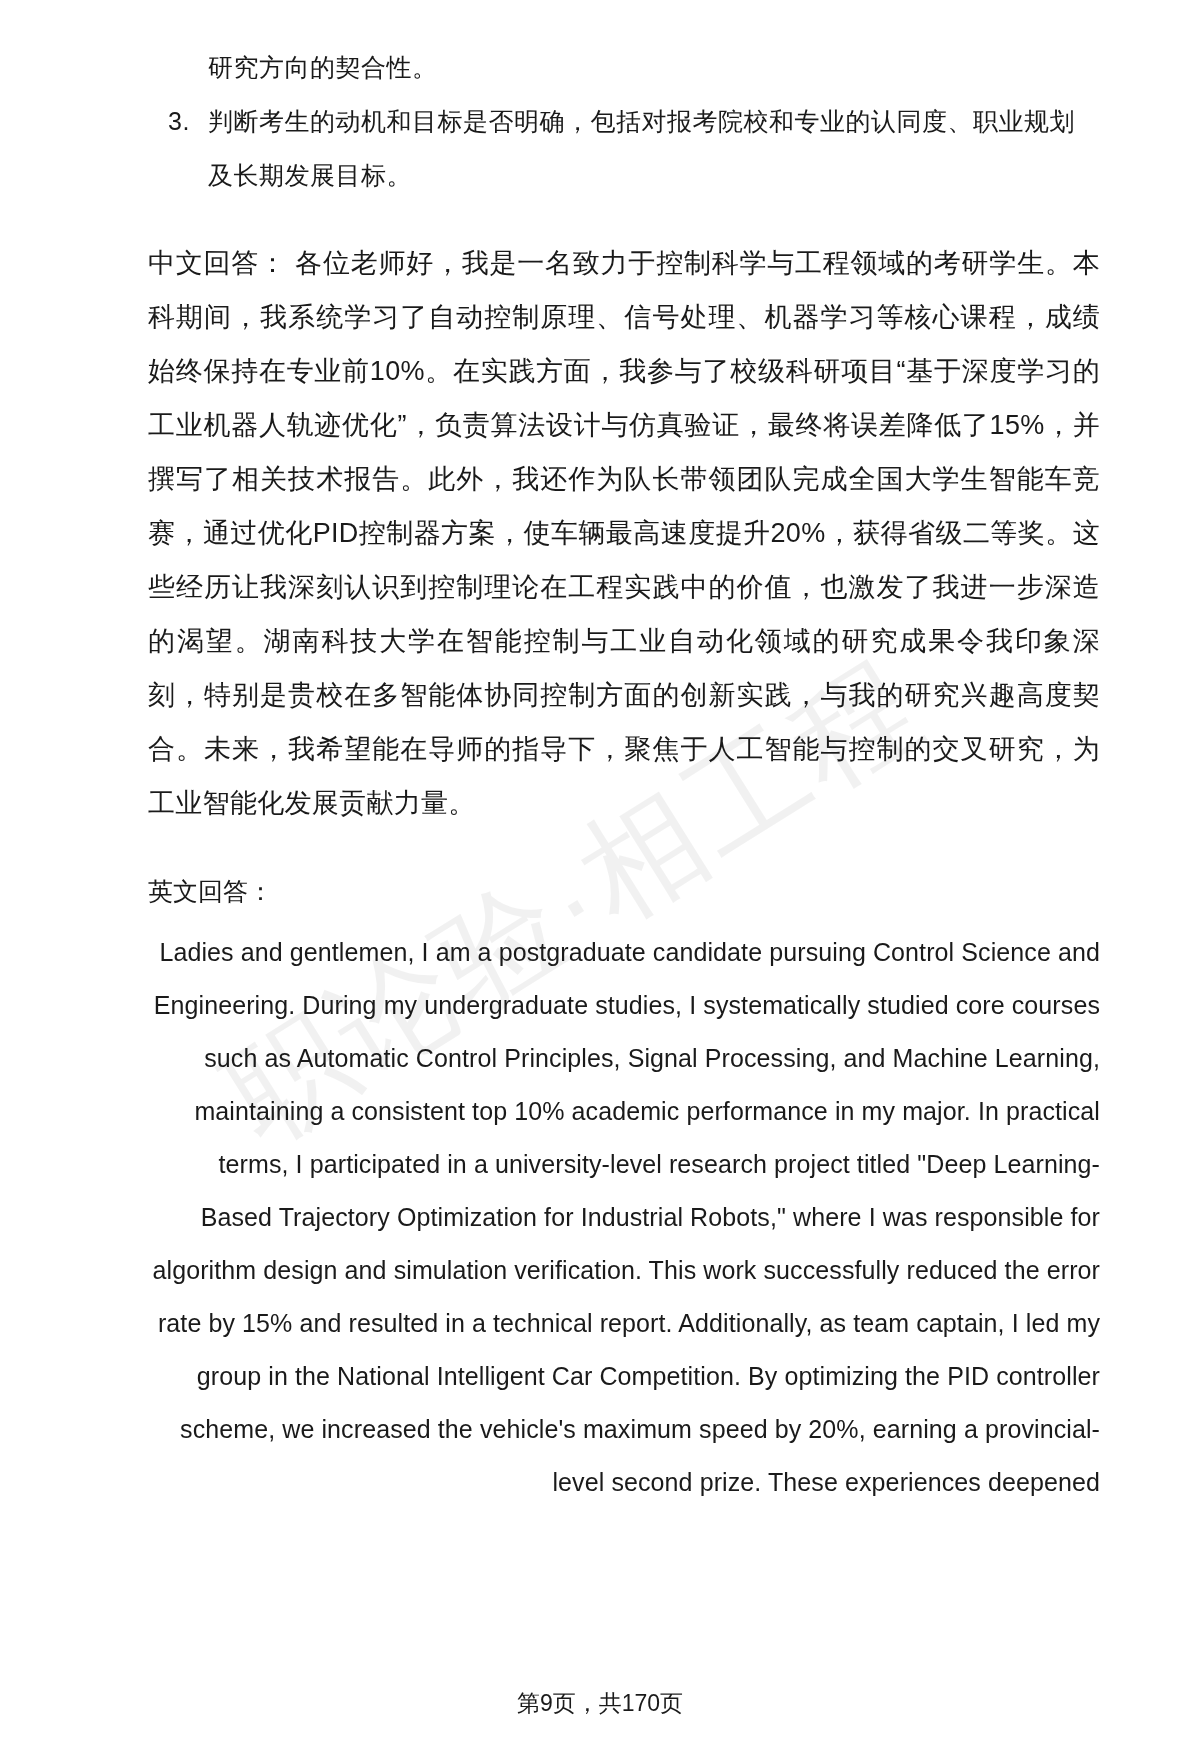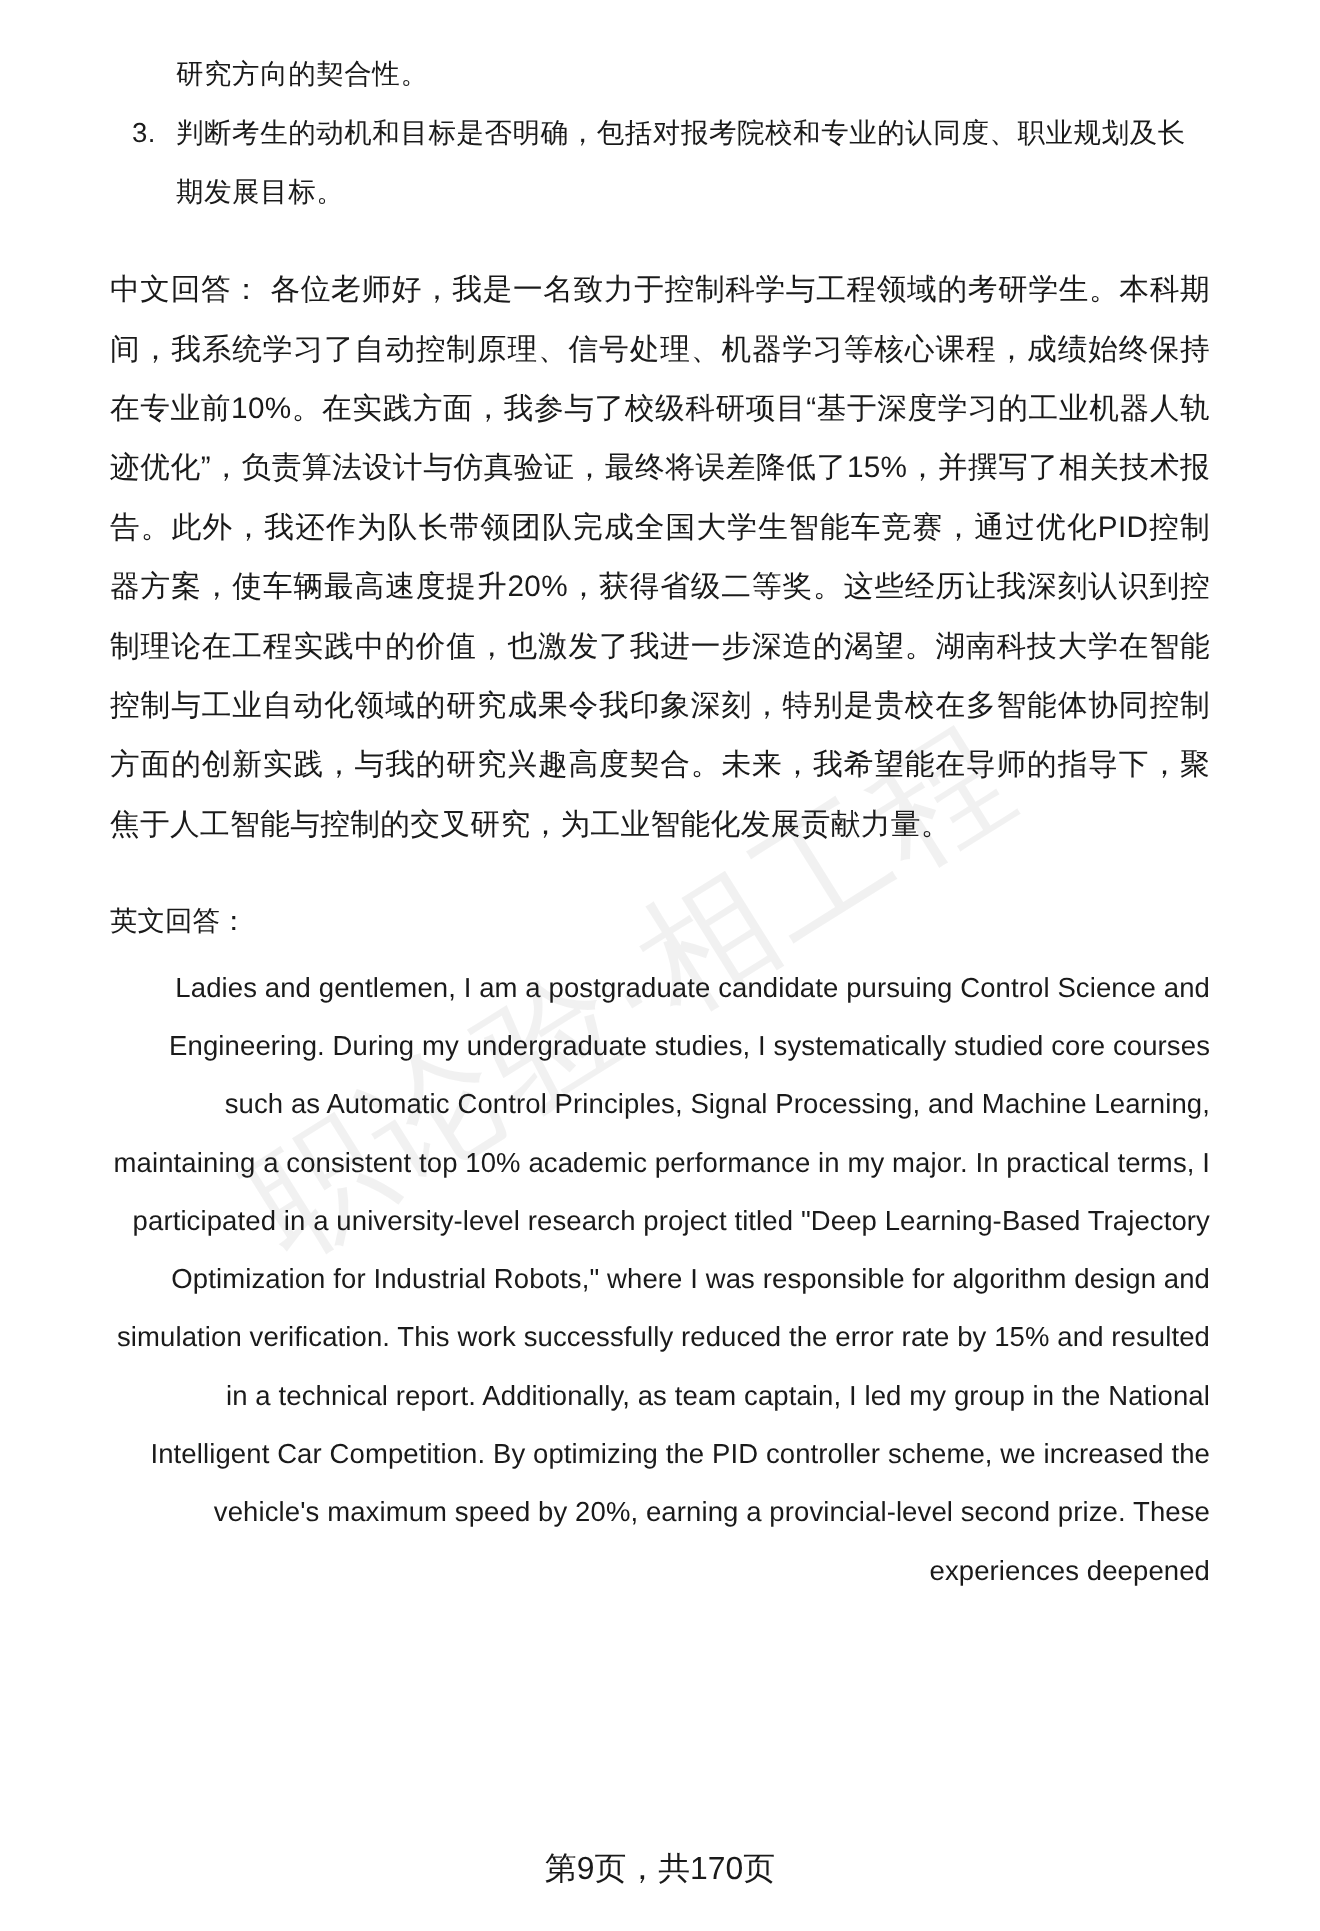--- a/index.html
+++ b/index.html
@@ -13,20 +13,21 @@
     position: relative;
     font-family: "Liberation Sans", sans-serif;
     color: #1a1a1a;
     overflow: hidden;
   }
   .page {
     position: absolute;
     inset: 0;
     padding: 40px 100px 0 100px;
     box-sizing: border-box;
+    margin-left: 48px;
   }
   .watermark {
     position: absolute;
     left: 0;
     top: 0;
     width: 1200px;
     height: 1755px;
     pointer-events: none;
     overflow: hidden;
     z-index: 5;
@@ -91,21 +92,21 @@
     margin: 8px 0 0 0;
     letter-spacing: 0.1px;
     text-align: right;
   }
   .footer {
     position: absolute;
     left: 0;
     right: 0;
     bottom: 36px;
     text-align: center;
-    font-size: 29px;
+    font-size: 23px;
     color: #1a1a1a;
     z-index: 10;
   }
 </style>
 </head>
 <body>
 
 <div class="watermark">
   <span>职论验·相工程</span>
 </div>

